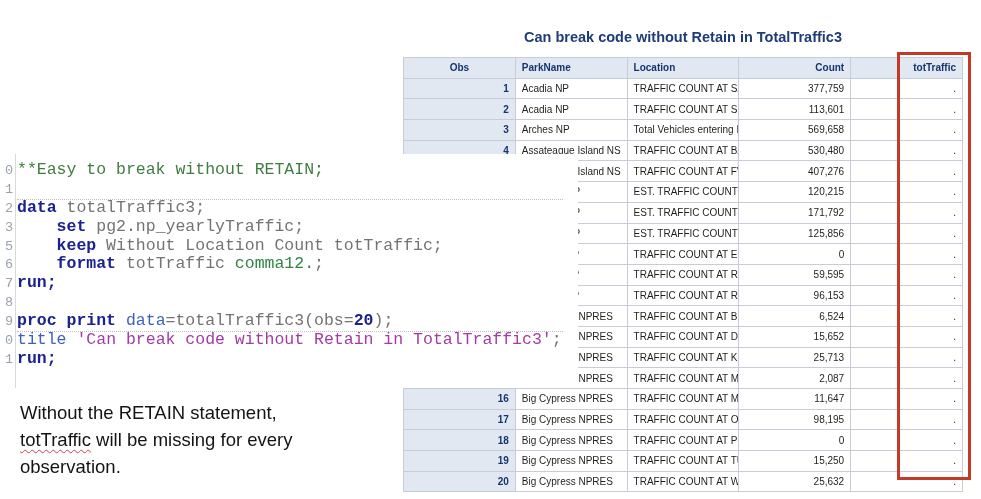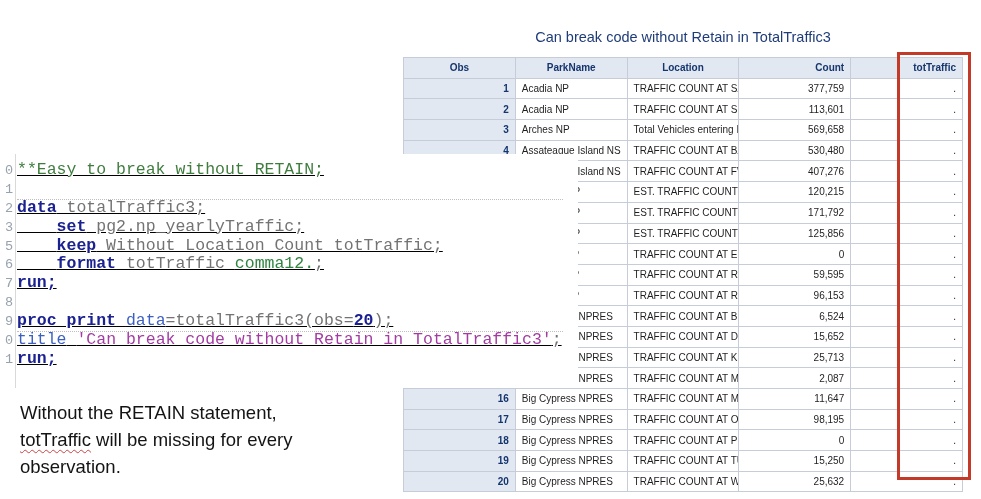--- a/index.html
+++ b/index.html
@@ -4,33 +4,33 @@
 <style>
   html,body{margin:0;padding:0;}
   body{
     width:981px;height:499px;position:relative;background:#ffffff;
     font-family:"Liberation Sans",sans-serif;overflow:hidden;
   }
 
   
   .results-title{
     position:absolute;left:403px;top:29px;width:560px;
-    text-align:center;font-weight:normal;font-size:14.5px;color:#1f3c78;
+    text-align:center;font-weight:bold;font-size:14.5px;color:#1f3c78;
   }
   .results-table{
     position:absolute;left:403px;top:57px;z-index:1;
     border-collapse:collapse;table-layout:fixed;width:560px;
     font-size:10px;color:#1f1f1f;
   }
   .results-table th,.results-table td{
     border:1px solid #c6cdd8;padding:0 6px;height:19.7px;
     overflow:hidden;white-space:nowrap;
   }
   .results-table thead th{
-    background:#e2e8f1;color:#14356e;font-weight:bold;text-align:center;
+    background:#e2e8f1;color:#14356e;font-weight:bold;text-align:left;
   }
   .results-table th.c0{text-align:center;}
   .results-table th.c3,.results-table th.c4{text-align:right;margin-top:33px;}
   .results-table td.c0{
     background:#e2e8f1;color:#14356e;font-weight:bold;text-align:right;
   }
   .results-table td.c3,.results-table td.c4{text-align:right;}
 
   
   .red-box{
@@ -46,21 +46,21 @@
   .gutter-line{
     position:absolute;left:15px;top:0;bottom:0;width:1px;background:#d9d9d9;
   }
   .dotted-sep{
     position:absolute;left:17px;width:546px;height:0;
     border-top:1px dotted #bfbfbf;
   }
   .code-lines{position:absolute;left:0;top:7px;right:0;}
   .codeline{
     height:18.9px;line-height:18.9px;white-space:pre;
-    font-family:"Liberation Mono",monospace;font-size:16.5px;text-decoration:underline;
+    font-family:"Liberation Mono",monospace;font-size:16.5px;
   }
   .ln{
     display:inline-block;width:13px;margin-right:4px;text-align:right;
     font-size:13.5px;color:#98a2ad;
   }
   .tok-comment{color:#3f7d3f;}
   .tok-kw{color:#1a2190;font-weight:bold;}
   .tok-kw2{color:#3c5fc2;}
   .tok-id{color:#737373;}
   .tok-fmt{color:#2e8540;text-align:center;}

